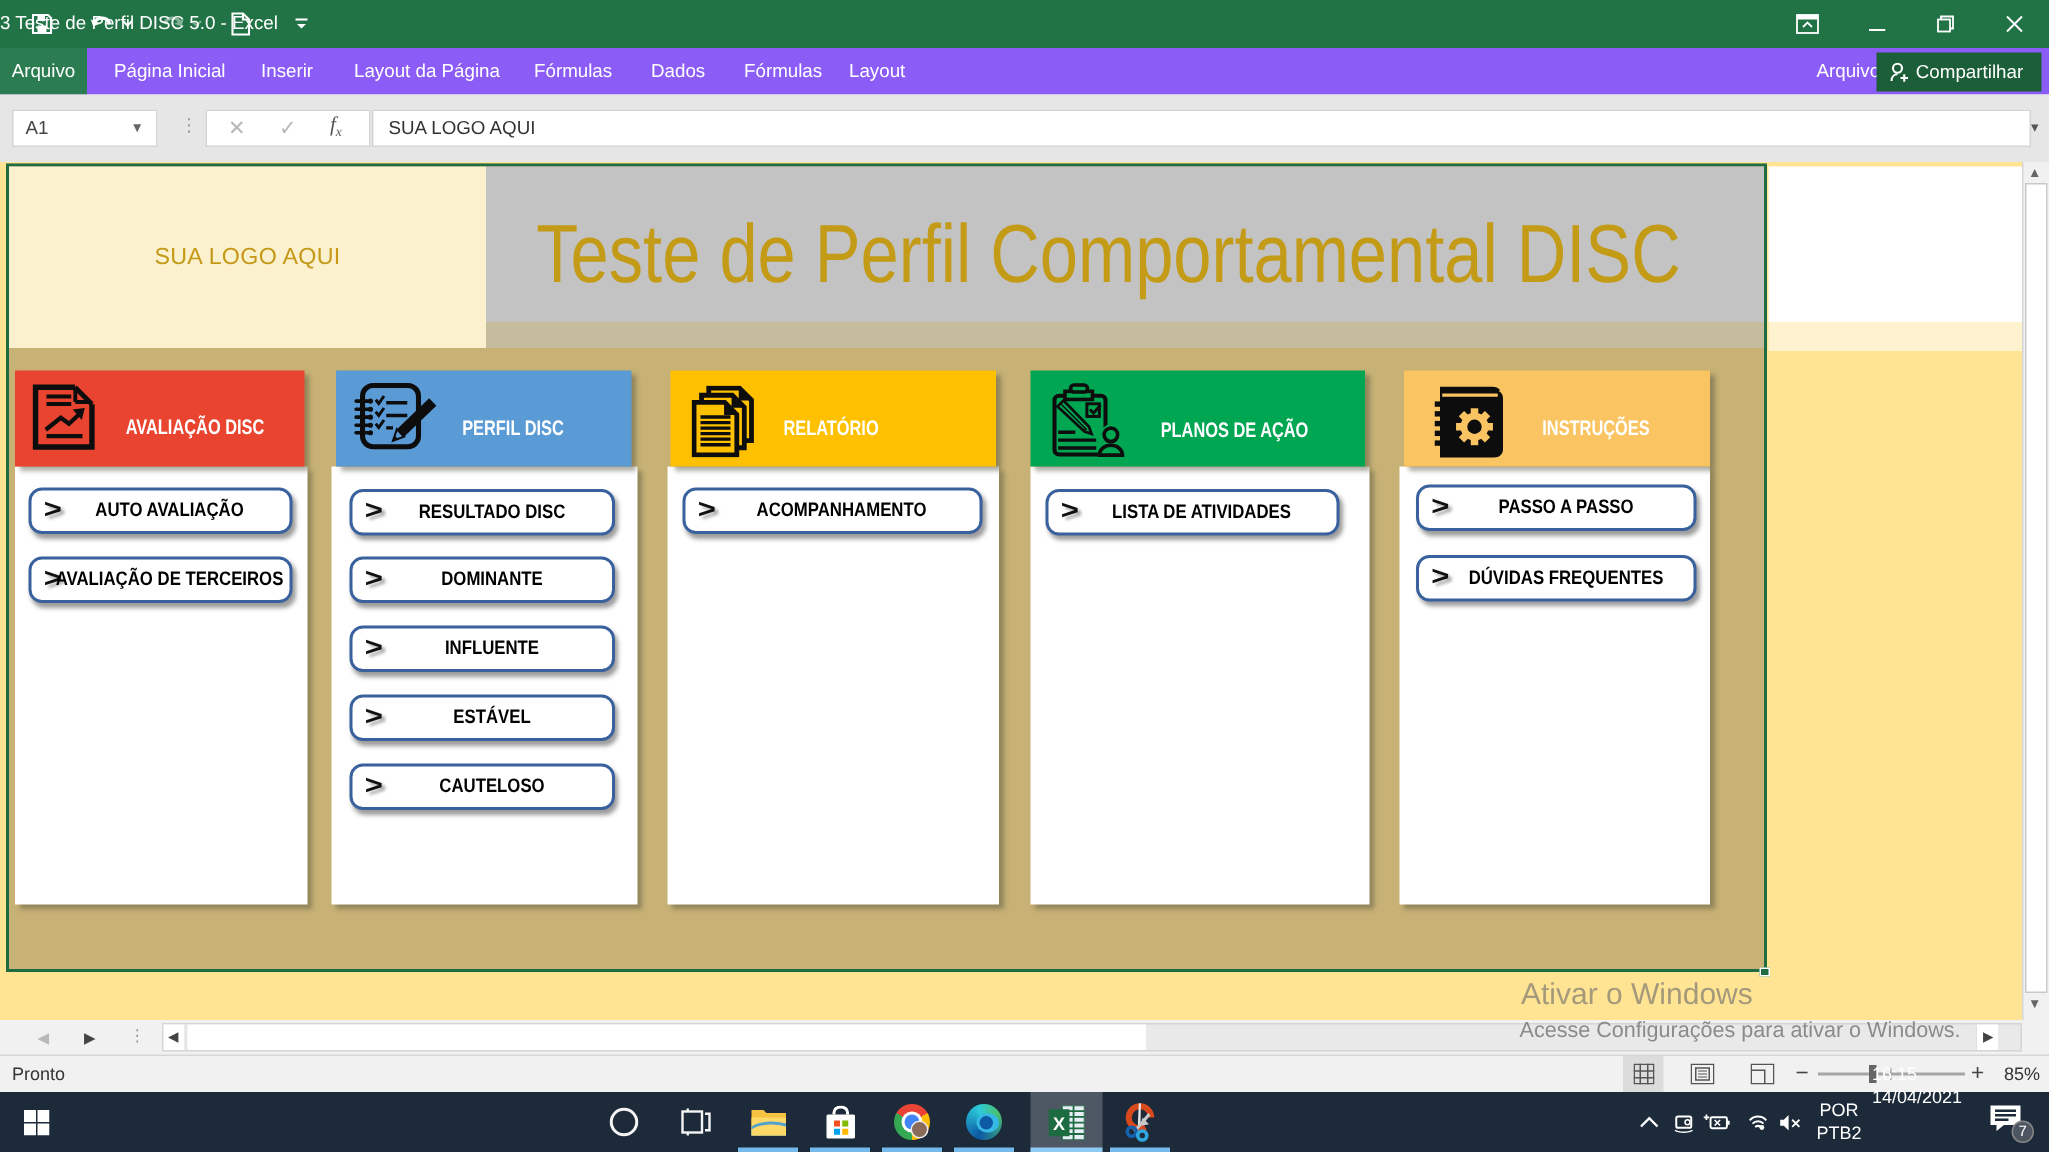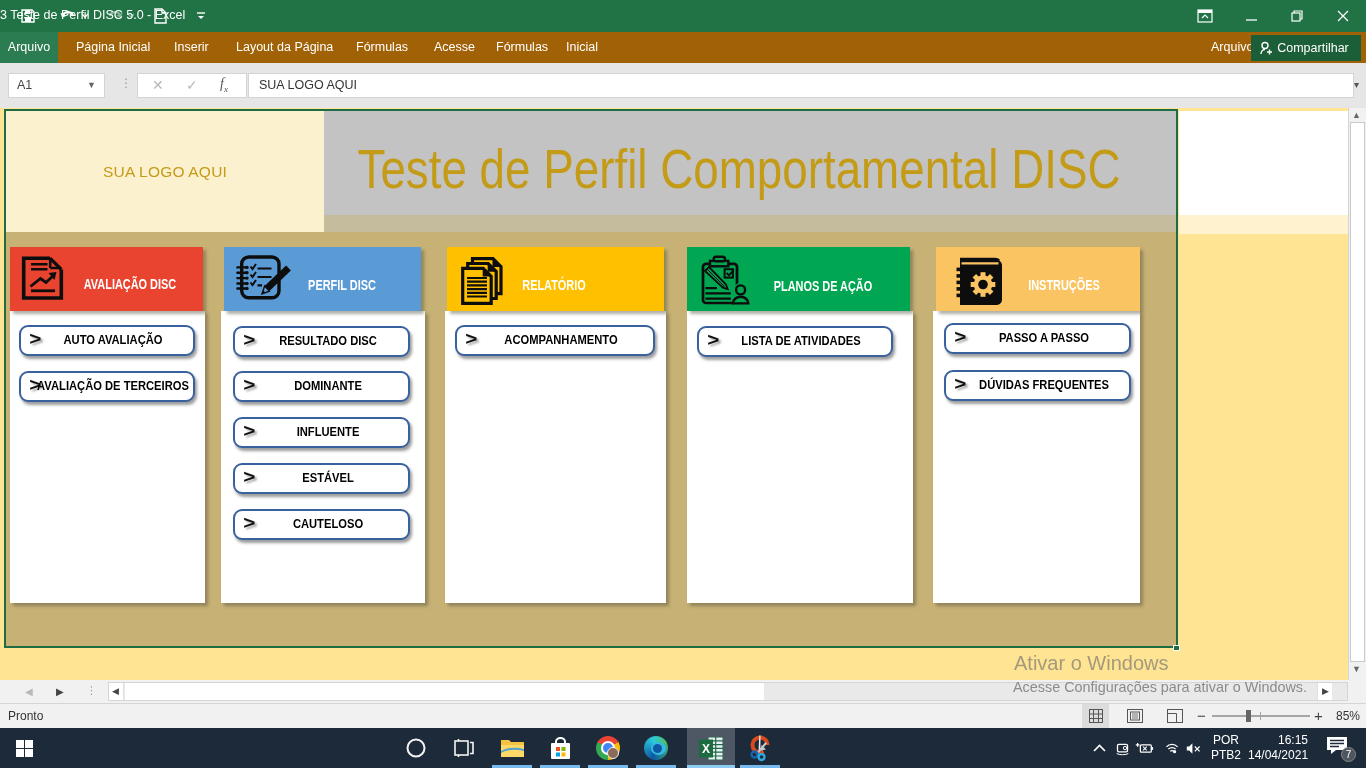--- a/index.html
+++ b/index.html
@@ -9,21 +9,21 @@
 .abs { position:absolute; }
 
 
 #titlebar { left:0; top:0; width:1366px; height:32px; background:#217346; color:#fff; }
 #qat { top:0; height:32px; display:flex; align-items:center; color:#fff; }
 #title { left:0; top:0; width:1366px; height:32px; text-align:left; line-height:30px; font-size:12.5px; color:#fff; }
 #wincontrols { right:0; top:0; height:32px; display:flex; }
 .wbtn { width:46px; height:32px; display:flex; align-items:center; justify-content:center; color:#fff; }
 
 
-#tabrow { left:0; top:32px; width:1366px; height:31px; background:#a16207; color:#fff; font-size:12.5px; }
+#tabrow { left:0; top:32px; width:1366px; height:31px; background:#8b5cf6; color:#fff; font-size:12.5px; }
 .rtab { position:absolute; top:0; height:31px; line-height:30px; }
 #arquivo { left:0; width:58px; background:#2b7d51; text-align:center; }
 #searchbox { position:absolute; color:#cfe3d8; top:0; height:31px; line-height:30px; }
 #entrar { position:absolute; left:1211px; top:0; line-height:30px; color:#fff; }
 #compart { position:absolute; left:1251px; top:3px; width:110px; height:26px; background:#1b5e38; color:#fff; line-height:26px; text-align:center; padding-left:14px; font-size:12.5px; }
 
 
 #fbar { left:0; top:63px; width:1366px; height:55px; background:#e6e6e6;padding-left:40px; }
 #namebox { position:absolute; left:8px; top:10px; width:97px; height:25px; background:#fff; border:1px solid #d4d4d4; font-size:12.5px; color:#444; line-height:23px; padding-left:8px; }
 #fxbox { position:absolute; left:137px; top:10px; width:110px; height:25px; background:#fff; border:1px solid #d4d4d4; }
@@ -131,23 +131,23 @@
         </svg>
       </div>
   </div>
 
   <div id="tabrow" class="abs">
     <div class="rtab" id="arquivo">Arquivo</div>
     <div class="rtab" style="left:76px;">Página Inicial</div>
     <div class="rtab" style="left:174px;">Inserir</div>
     <div class="rtab" style="left:236px;">Layout da Página</div>
     <div class="rtab" style="left:356px;">Fórmulas</div>
-    <div class="rtab" style="left:434px;">Acesse</div>
+    <div class="rtab" style="left:434px;">Dados</div>
     <div class="rtab" style="left:496px;">Fórmulas</div>
-    <div class="rtab" style="left:566px;">Inicial</div>
+    <div class="rtab" style="left:566px;">Layout</div>
     <div id="entrar">Arquivo</div>
     <div id="compart">
       <svg width="15" height="14" viewBox="0 0 15 14" style="position:absolute;left:8px;top:6px;">
           <circle cx="6" cy="4.5" r="3" fill="none" stroke="#fff" stroke-width="1.4"></circle>
           <path d="M2 13c0-3 2-4.5 4-4.5" fill="none" stroke="#fff" stroke-width="1.4"></path>
           <path d="M10.5 8.5v5M8 11h5" stroke="#fff" stroke-width="1.4"></path>
         </svg>
       Compartilhar
     </div>
   </div>
@@ -467,21 +467,21 @@
           <path d="M2 6a10 10 0 0 1 15 0" fill="none" stroke="#fff" stroke-width="1.8"></path>
           <path d="M4.5 9a7 7 0 0 1 10 0" fill="none" stroke="#fff" stroke-width="1.8"></path>
           <path d="M7 12a4 4 0 0 1 5 0" fill="none" stroke="#fff" stroke-width="1.8"></path>
           <circle cx="13" cy="12.5" r="2.2" fill="#fff"></circle>
         </svg>
       <svg width="16" height="13" viewBox="0 0 20 15" style="position:absolute;left:1186px;top:742px;">
           <path d="M1 5v5h3l4 4V1L4 5z" fill="#fff"></path>
           <path d="M11 5l6 6m0-6l-6 6" stroke="#fff" stroke-width="1.5"></path>
         </svg>
       <div style="position:absolute;left:1211px;top:733px;width:30px;text-align:center;line-height:1.22;">POR<br>PTB2</div>
-      <div style="position:absolute;left:1248px;top:733px;width:60px;text-align:right;line-height:1.22;">16:15<br>14/04/2021</div>
+      <div style="position:absolute;left:1248px;top:709px;width:60px;text-align:left;line-height:1.22;">16:15<br>14/04/2021</div>
       <div style="position:absolute;left:1326px;top:736px;">
         <svg width="22" height="20" viewBox="0 0 22 20">
             <rect x="1" y="1" width="20" height="13" fill="#fff"></rect>
             <path d="M5 14v4l5-4z" fill="#fff"></path>
             <path d="M4 4.5h14M4 7.5h14M4 10.5h9" stroke="#1d2a39" stroke-width="1.6"></path>
           </svg>
         <div style="position:absolute;right:-8px;bottom:-3px;width:15px;height:15px;border-radius:50%;background:#4d5560;border:1px solid #888;color:#fff;font-size:10px;text-align:center;line-height:14px;">7</div>
       </div>
     </div>
   </div>

